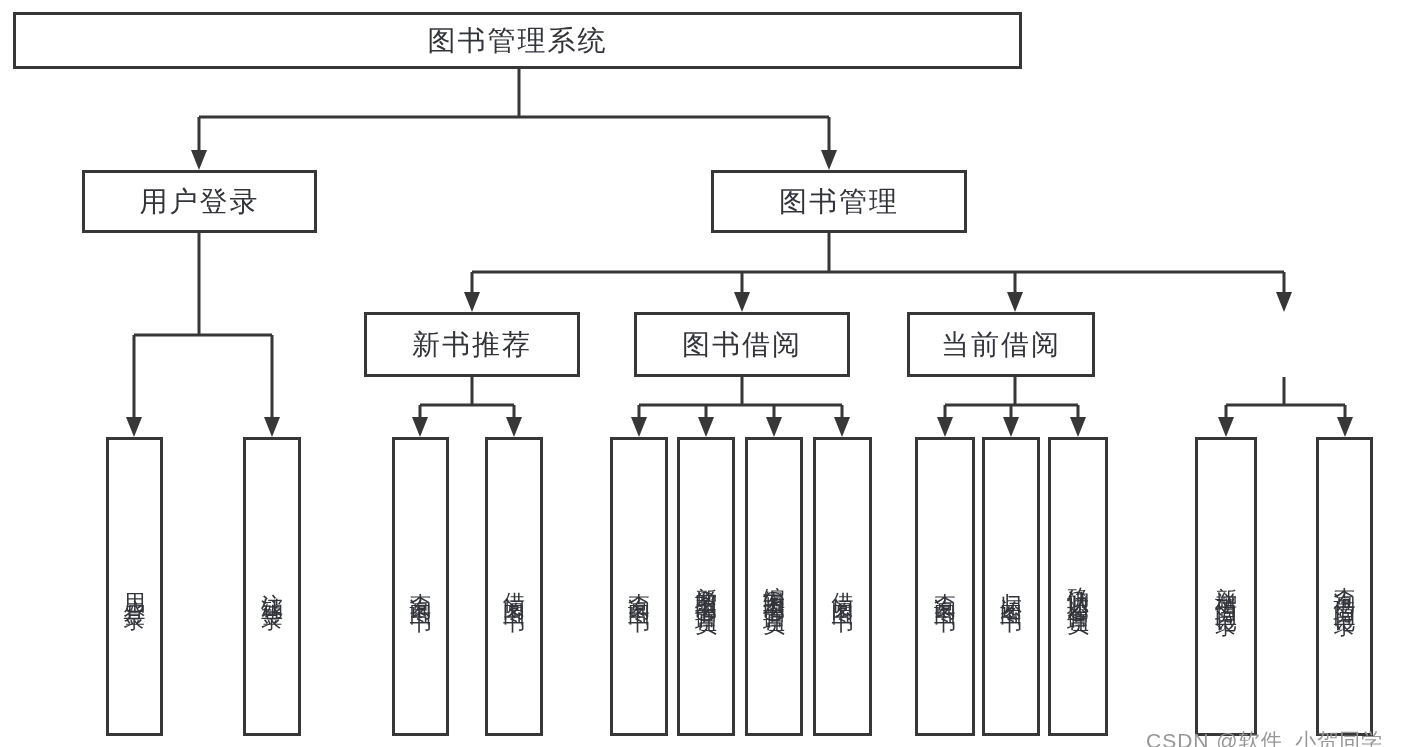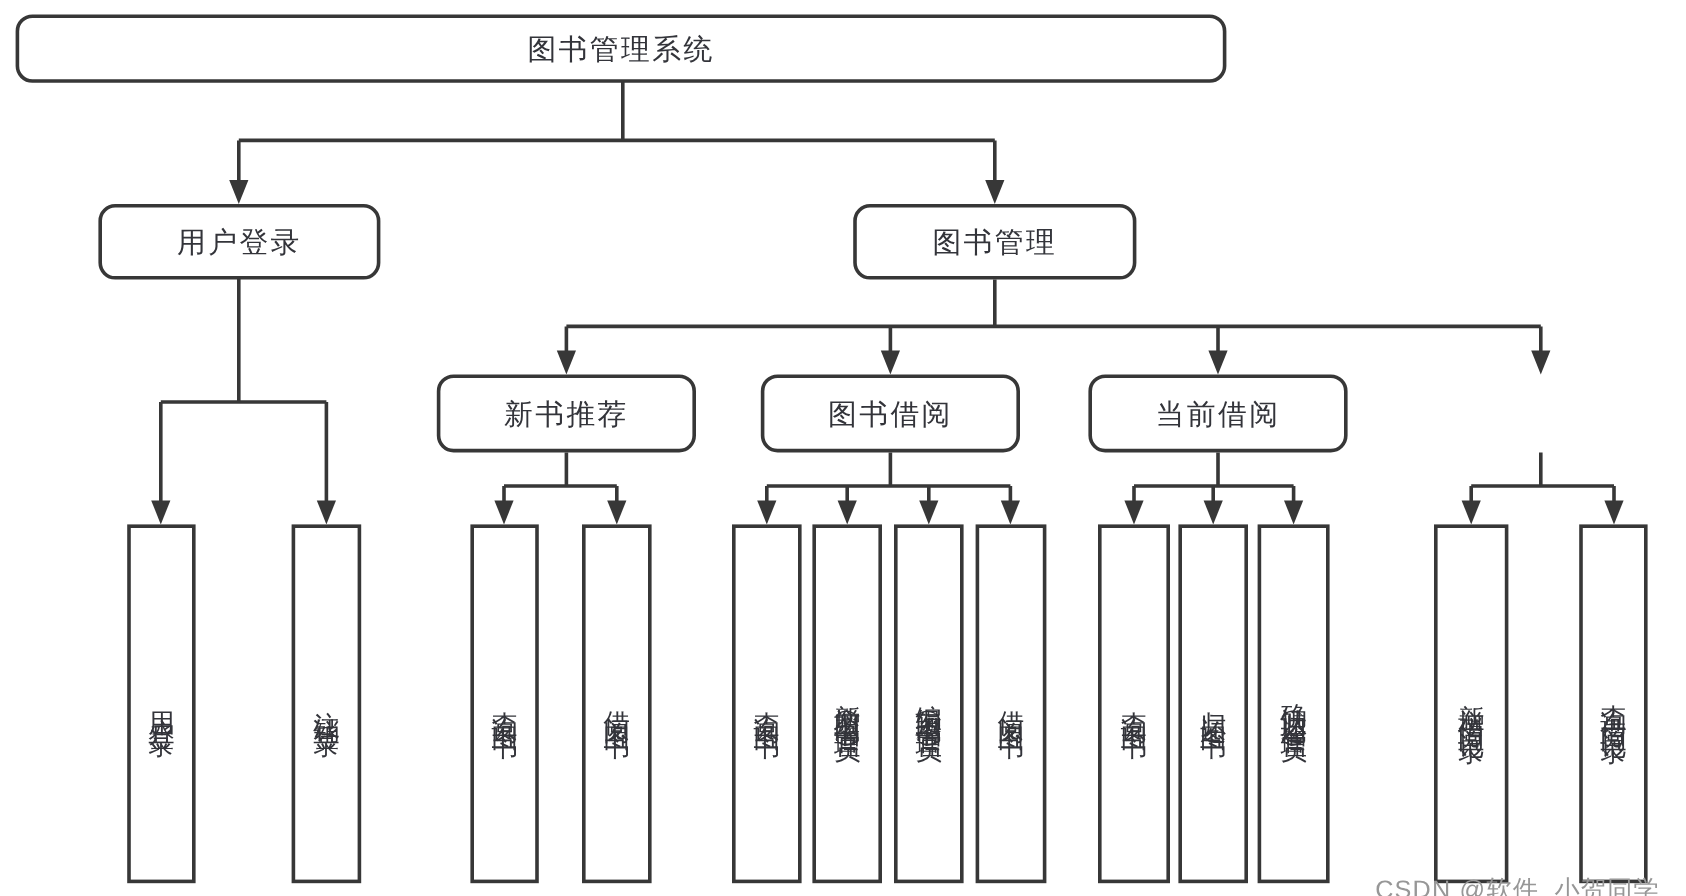--- a/index.html
+++ b/index.html
@@ -29,24 +29,23 @@
     background: #ffffff;
     border: 3px solid #373737;
     color: #33343a;
     display: flex;
     align-items: center;
     justify-content: center;
     z-index: 2;
     text-align: center;
   }
   .node.h {
-    font-size: 24px;
+    font-size: 28px;
     letter-spacing: 2px;
     white-space: nowrap;
-    border-radius: 14px;
   }
   .node.v {
     font-size: 22px;
   }
   .node.v .vtext {
     writing-mode: vertical-rl;
     text-orientation: mixed;
     letter-spacing: 6px;
     line-height: 1;
     white-space: nowrap;
@@ -106,25 +105,25 @@
       <polygon points="1003,417 1019,417 1011,437"></polygon>
       <polygon points="1070,417 1086,417 1078,437"></polygon>
       <polygon points="1218,417 1234,417 1226,437"></polygon>
       <polygon points="1337,417 1353,417 1345,437"></polygon>
     </g>
   </svg>
 
   <div class="node h" style="left:13px; top:12px; width:1009px; height:57px;">图书管理系统</div>
 
   <div class="node h" style="left:82px; top:170px; width:235px; height:63px;">用户登录</div>
-  <div class="node h" style="left:711px; top:170px; width:236px; height:63px;text-align:right;">图书管理</div>
+  <div class="node h" style="left:711px; top:170px; width:256px; height:63px;text-align:right;">图书管理</div>
 
   <div class="node h" style="left:364px; top:312px; width:216px; height:65px;">新书推荐</div>
   <div class="node h" style="left:634px; top:312px; width:216px; height:65px;text-align:right;">图书借阅</div>
-  <div class="node h" style="left:907px; top:312px; width:216px; height:65px;">当前借阅</div>
+  <div class="node h" style="left:907px; top:312px; width:188px; height:65px;">当前借阅</div>
 
   <div class="node v" style="left:106px; top:437px; width:57px; height:299px;">
     <span class="vtext">用户登录</span>
   </div>
   <div class="node v" style="left:243px; top:437px; width:58px; height:299px;">
     <span class="vtext">注销登录</span>
   </div>
 
   <div class="node v" style="left:392px; top:437px; width:57px; height:299px;">
     <span class="vtext">查询图书</span>

